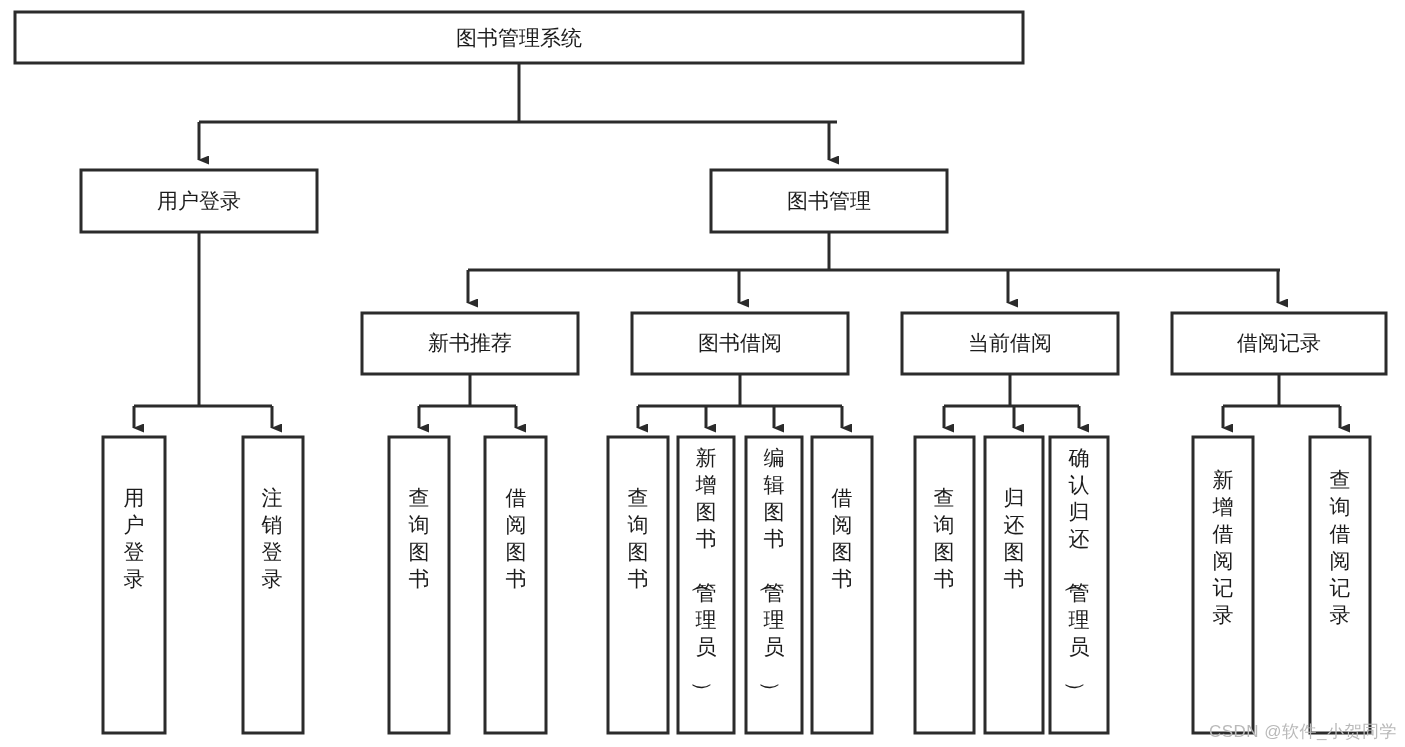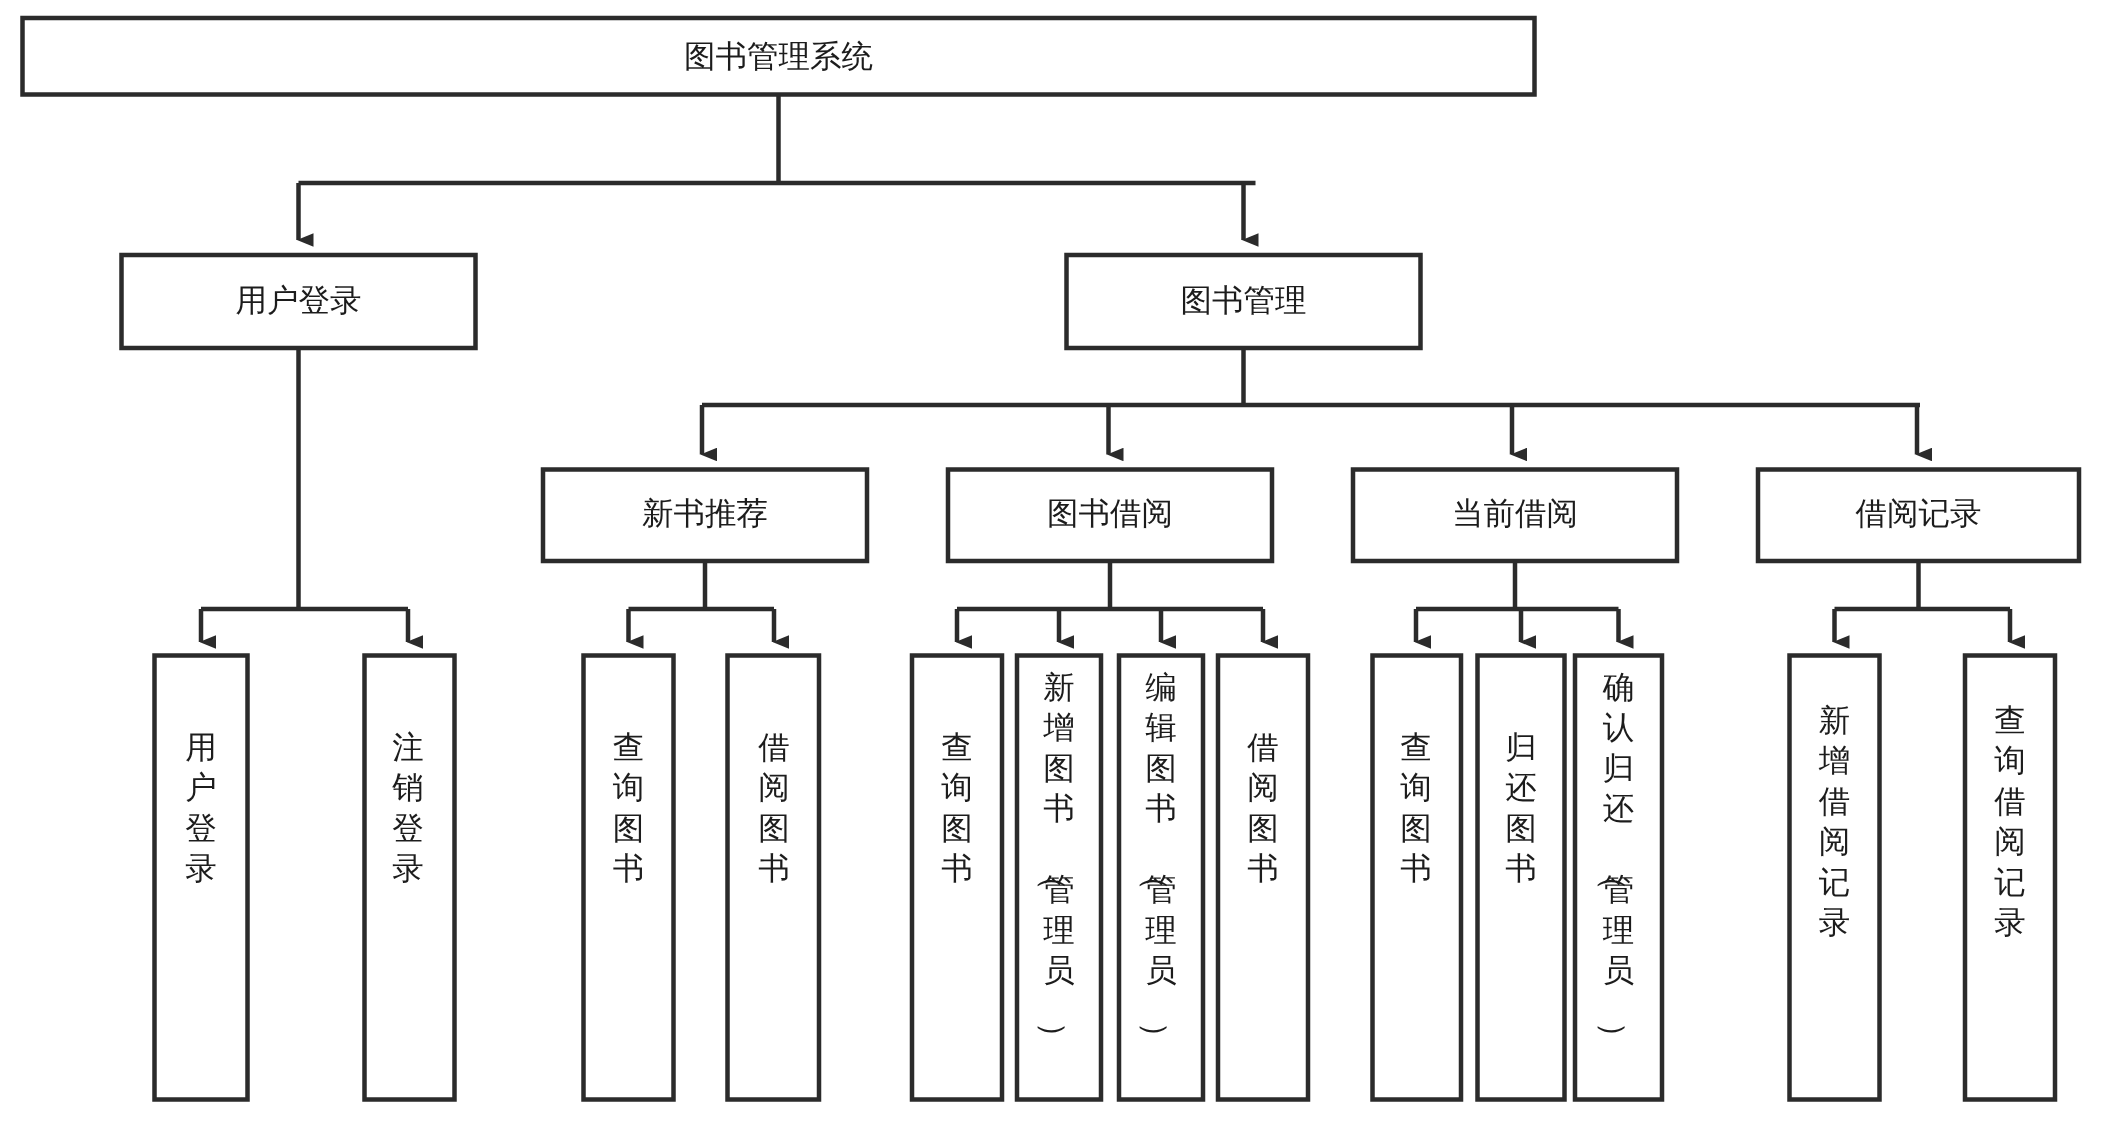--- a/index.html
+++ b/index.html
@@ -198,13 +198,14 @@
         <rect class="node-rect" x="1193" y="437" width="60" height="296"></rect>
         <text class="node-label-v" x="1223" y="487"><tspan x="1223" y="487">新</tspan><tspan x="1223" y="514">增</tspan><tspan x="1223" y="541">借</tspan><tspan x="1223" y="568">阅</tspan><tspan x="1223" y="595">记</tspan><tspan x="1223" y="622">录</tspan></text>
       </g>
       <g>
         <rect class="node-rect" x="1310" y="437" width="60" height="296"></rect>
         <text class="node-label-v" x="1340" y="487"><tspan x="1340" y="487">查</tspan><tspan x="1340" y="514">询</tspan><tspan x="1340" y="541">借</tspan><tspan x="1340" y="568">阅</tspan><tspan x="1340" y="595">记</tspan><tspan x="1340" y="622">录</tspan></text>
       </g>
     </g>
   </svg>
 
+  <div class="watermark">CSDN @软件_小贺同学</div>
 </div>
 
 </body></html>

